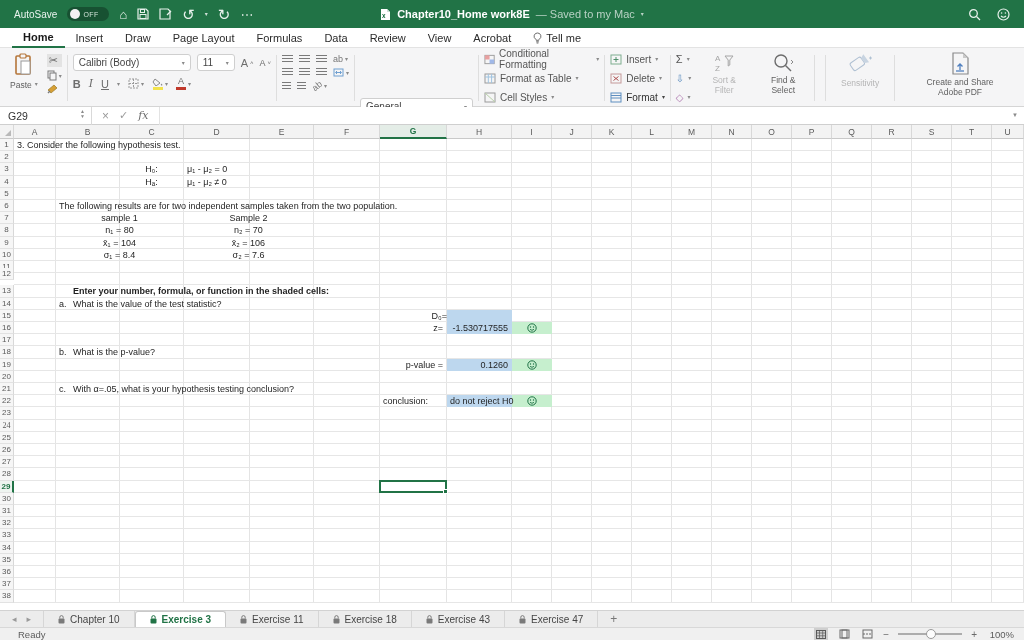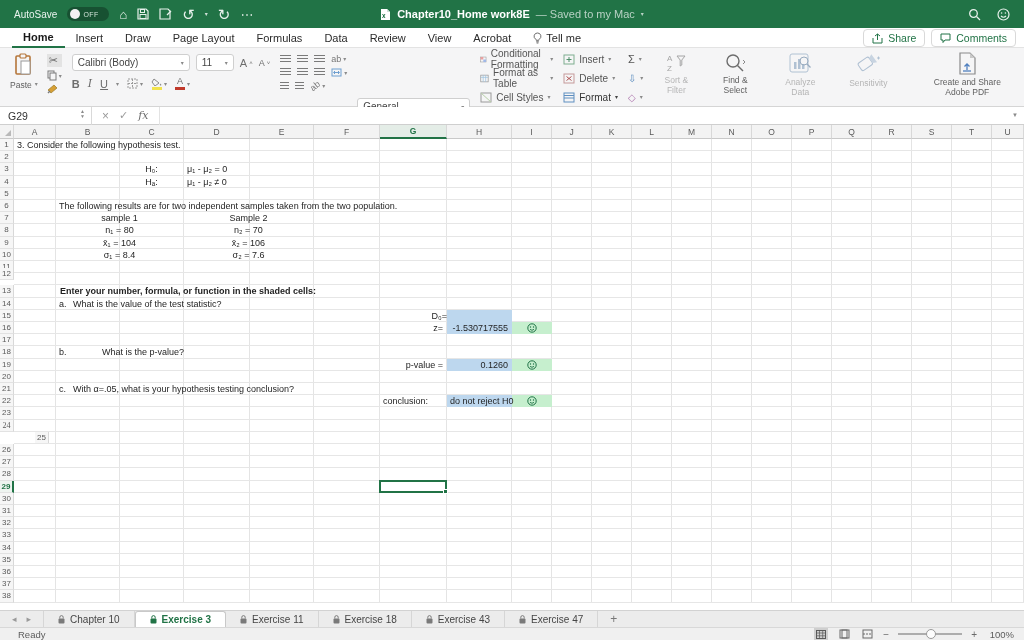--- a/index.html
+++ b/index.html
@@ -188,35 +188,20 @@
           <span>Acrobat</span>
         </div>
         <div class="mtab">
           <svg width="9" height="12" viewBox="0 0 9 12">
             <path d="M4.5 1a3.3 3.3 0 0 1 2 6c-.5.4-.7.8-.7 1.3H3.2c0-.5-.2-.9-.7-1.3a3.3 3.3 0 0 1 2-6z" fill="none" stroke="#6a6a6a"></path>
             <path d="M3.2 9.8h2.6M3.6 11h1.8" stroke="#6a6a6a"></path>
           </svg>
           <span>Tell me</span>
         </div>
       </div>
-    <div class="menurow-right">
-      <span class="chip">
-        <svg width="11" height="11" viewBox="0 0 11 11">
-            <path d="M1 5v5h9V5" fill="none" stroke="#217346"></path>
-            <path d="M5.5 7V1M3 3l2.5-2L8 3" fill="none" stroke="#217346"></path>
-          </svg>
-        <span>Share</span>
-      </span>
-      <span class="chip">
-        <svg width="11" height="11" viewBox="0 0 11 11">
-            <path d="M1 1h9v6H5L3 9.5V7H1z" fill="none" stroke="#217346"></path>
-          </svg>
-        <span>Comments</span>
-      </span>
-    </div>
   </div>
 
   <div class="ribbon">
 
     <div class="rgroup">
       <div class="paste-wrap">
         <div class="paste-btn">
           <svg width="20" height="24" viewBox="0 0 20 24">
               <rect x="2" y="3" width="14" height="18" rx="1" fill="none" stroke="#b5763a" stroke-width="1.6"></rect>
               <rect x="6" y="1" width="6" height="4" rx="1" fill="#f5f5f6" stroke="#b5763a" stroke-width="1.2"></rect>
@@ -444,31 +429,20 @@
             <circle cx="9" cy="9" r="6" fill="none" stroke="#6d6d6d" stroke-width="1.4"></circle>
             <path d="M13.5 13.5L19 19" stroke="#6d6d6d" stroke-width="1.4"></path>
             <path d="M19 8l2 2-2 2" fill="none" stroke="#8a8a8a"></path>
           </svg>
         <span class="rlabel" style="width:40px;line-height:1.15;">Find &amp; Select</span>
       </div>
     </div>
 
     <div class="rsep"></div>
 
-    <div class="big-btn grayed">
-      <svg width="26" height="24" viewBox="0 0 26 24">
-          <rect x="3" y="2" width="18" height="18" rx="2" fill="none" stroke="#9ab0c8"></rect>
-          <rect x="7" y="10" width="2.5" height="7" fill="#9ab0c8"></rect>
-          <rect x="11" y="7" width="2.5" height="10" fill="#9ab0c8"></rect>
-          <rect x="15" y="12" width="2.5" height="5" fill="#9ab0c8"></rect>
-          <circle cx="17" cy="9" r="4" fill="none" stroke="#7a93ad"></circle>
-          <path d="M20 12l3.5 3.5" stroke="#7a93ad" stroke-width="1.3"></path>
-        </svg>
-      <span class="rlabel disabled" style="width:46px;line-height:1.15;">Analyze Data</span>
-    </div>
 
     <div class="rsep"></div>
 
     <div class="big-btn grayed">
       <svg width="30" height="24" viewBox="0 0 30 24">
           <g transform="rotate(-35 13 12)">
             <rect x="6" y="7" width="13" height="9" rx="2" fill="none" stroke="#9ab0c8"></rect>
             <path d="M19 9l4-2v10l-4-2z" fill="#b9c9da"></path>
           </g>
           <path d="M24 6h3M25.5 4.5v3" stroke="#9ab0c8"></path>
@@ -546,21 +520,21 @@
       <div class="rowhdr" style="top: 184.8px; height: 12.2px;">15</div>
       <div class="rowhdr" style="top: 197px; height: 12.2px;">16</div>
       <div class="rowhdr" style="top: 209.2px; height: 12.2px;">17</div>
       <div class="rowhdr" style="top: 221.4px; height: 12.2px;">18</div>
       <div class="rowhdr" style="top: 233.6px; height: 12.2px;">19</div>
       <div class="rowhdr" style="top: 245.8px; height: 12.2px;">20</div>
       <div class="rowhdr" style="top: 258px; height: 12.2px;">21</div>
       <div class="rowhdr" style="top: 270.2px; height: 12.2px;">22</div>
       <div class="rowhdr" style="top: 282.4px; height: 12.2px;">23</div>
       <div class="rowhdr" style="top: 294.6px; height: 12.2px; font-family: Liberation Serif, serif;">24</div>
-      <div class="rowhdr" style="top: 306.8px; height: 12.2px; margin-left: 35px;">25</div>
+      <div class="rowhdr" style="top: 306.8px; height: 12.2px;">25</div>
       <div class="rowhdr" style="top: 319px; height: 12.2px;">26</div>
       <div class="rowhdr" style="top: 331.2px; height: 12.2px;">27</div>
       <div class="rowhdr" style="top: 343.4px; height: 12.2px;">28</div>
       <div class="rowhdr sel" style="top: 355.6px; height: 12.2px;">29</div>
       <div class="rowhdr" style="top: 367.8px; height: 12.2px;">30</div>
       <div class="rowhdr" style="top: 380px; height: 12.2px;">31</div>
       <div class="rowhdr" style="top: 392.2px; height: 12.2px;">32</div>
       <div class="rowhdr" style="top: 404.4px; height: 12.2px;">33</div>
       <div class="rowhdr" style="top: 416.6px; height: 12.2px;">34</div>
       <div class="rowhdr" style="top: 428.8px; height: 12.2px;">35</div>
@@ -640,37 +614,37 @@
       <div class="celltext left" style="left: 184px; top: 50.6px; width: 66px; height: 12.2px; padding-left: 3px; padding-right: 4px;">μ₁ - μ₂ ≠ 0</div>
       <div class="celltext left" style="left: 56px; top: 75px; width: 64px; height: 12.2px; padding-left: 3px; padding-right: 4px;">The following results are for two independent samples taken from the two population.</div>
       <div class="celltext center" style="left: 56px; top: 87.2px; width: 128px; height: 12.2px; padding-left: 3px; padding-right: 4px;">sample 1</div>
       <div class="celltext center" style="left: 184px; top: 87.2px; width: 130px; height: 12.2px; padding-left: 3px; padding-right: 4px;">Sample 2</div>
       <div class="celltext center" style="left: 56px; top: 99.4px; width: 128px; height: 12.2px; padding-left: 3px; padding-right: 4px;">n₁ = 80</div>
       <div class="celltext center" style="left: 184px; top: 99.4px; width: 130px; height: 12.2px; padding-left: 3px; padding-right: 4px;">n₂ = 70</div>
       <div class="celltext center" style="left: 56px; top: 111.6px; width: 128px; height: 12.2px; padding-left: 3px; padding-right: 4px;">x̄₁  =  104</div>
       <div class="celltext center" style="left: 184px; top: 111.6px; width: 130px; height: 12.2px; padding-left: 3px; padding-right: 4px;">x̄₂  =  106</div>
       <div class="celltext center" style="left: 56px; top: 123.8px; width: 128px; height: 12.2px; padding-left: 3px; padding-right: 4px;">σ₁ = 8.4</div>
       <div class="celltext center" style="left: 184px; top: 123.8px; width: 130px; height: 12.2px; padding-left: 3px; padding-right: 4px; text-align: center;">σ₂ = 7.6</div>
-      <div class="celltext left bold" style="left: 57px; top: 160.4px; width: 64px; height: 12.2px; padding-left: 3px; padding-right: 4px;">Enter your number, formula, or function in the shaded cells:</div>
+      <div class="celltext left bold" style="left: 70px; top: 160.4px; width: 64px; height: 12.2px; padding-left: 3px; padding-right: 4px;">Enter your number, formula, or function in the shaded cells:</div>
       <div class="celltext left" style="left: 56px; top: 172.6px; width: 64px; height: 12.2px; padding-left: 3px; padding-right: 4px;">a.</div>
       <div class="celltext left" style="left: 70px; top: 172.6px; width: 64px; height: 12.2px; padding-left: 3px; padding-right: 4px;">What is the value of the test statistic?</div>
       <div class="celltext right" style="left: 380px; top: 184.8px; width: 67px; height: 12.2px; padding-left: 3px; ">D₀=</div>
       <div class="celltext right" style="left: 447px; top: 184.8px; width: 65px; height: 12.2px; padding-left: 3px; padding-right: 4px;"></div>
       <div class="celltext right" style="left: 380px; top: 197px; width: 67px; height: 12.2px; padding-left: 3px; padding-right: 4px;">z=</div>
       <div class="celltext right" style="left: 447px; top: 197px; width: 65px; height: 12.2px; padding-left: 3px; padding-right: 4px;">-1.530717555</div>
       <div class="celltext center" style="left: 512px; top: 197px; width: 40px; height: 12.2px; padding-left: 3px; padding-right: 4px;">
         <svg width="10" height="10" viewBox="0 0 10 10">
           <circle cx="5" cy="5" r="4.2" fill="none" stroke="#1e7145" stroke-width="1"></circle>
           <circle cx="3.5" cy="4" r=".7" fill="#1e7145"></circle>
           <circle cx="6.5" cy="4" r=".7" fill="#1e7145"></circle>
           <path d="M3 6.2c1.2 1.3 2.8 1.3 4 0" fill="none" stroke="#1e7145" stroke-width=".9"></path>
         </svg>
       </div>
       <div class="celltext left" style="left: 56px; top: 221.4px; width: 64px; height: 12.2px; padding-left: 3px; padding-right: 4px;">b.</div>
-      <div class="celltext left" style="left: 70px; top: 221.4px; width: 64px; height: 12.2px; padding-left: 3px; padding-right: 4px; margin-left: 29px;">What is the p-value?</div>
+      <div class="celltext left" style="left: 70px; top: 221.4px; width: 64px; height: 12.2px; padding-left: 3px; padding-right: 4px;">What is the p-value?</div>
       <div class="celltext right" style="left: 380px; top: 233.6px; width: 67px; height: 12.2px; padding-left: 3px; padding-right: 4px;">p-value  =</div>
       <div class="celltext right" style="left: 447px; top: 233.6px; width: 65px; height: 12.2px; padding-left: 3px; padding-right: 4px;">0.1260</div>
       <div class="celltext center" style="left: 512px; top: 233.6px; width: 40px; height: 12.2px; padding-left: 3px; padding-right: 4px;">
         <svg width="10" height="10" viewBox="0 0 10 10">
           <circle cx="5" cy="5" r="4.2" fill="none" stroke="#1e7145" stroke-width="1"></circle>
           <circle cx="3.5" cy="4" r=".7" fill="#1e7145"></circle>
           <circle cx="6.5" cy="4" r=".7" fill="#1e7145"></circle>
           <path d="M3 6.2c1.2 1.3 2.8 1.3 4 0" fill="none" stroke="#1e7145" stroke-width=".9"></path>
         </svg>
       </div>

